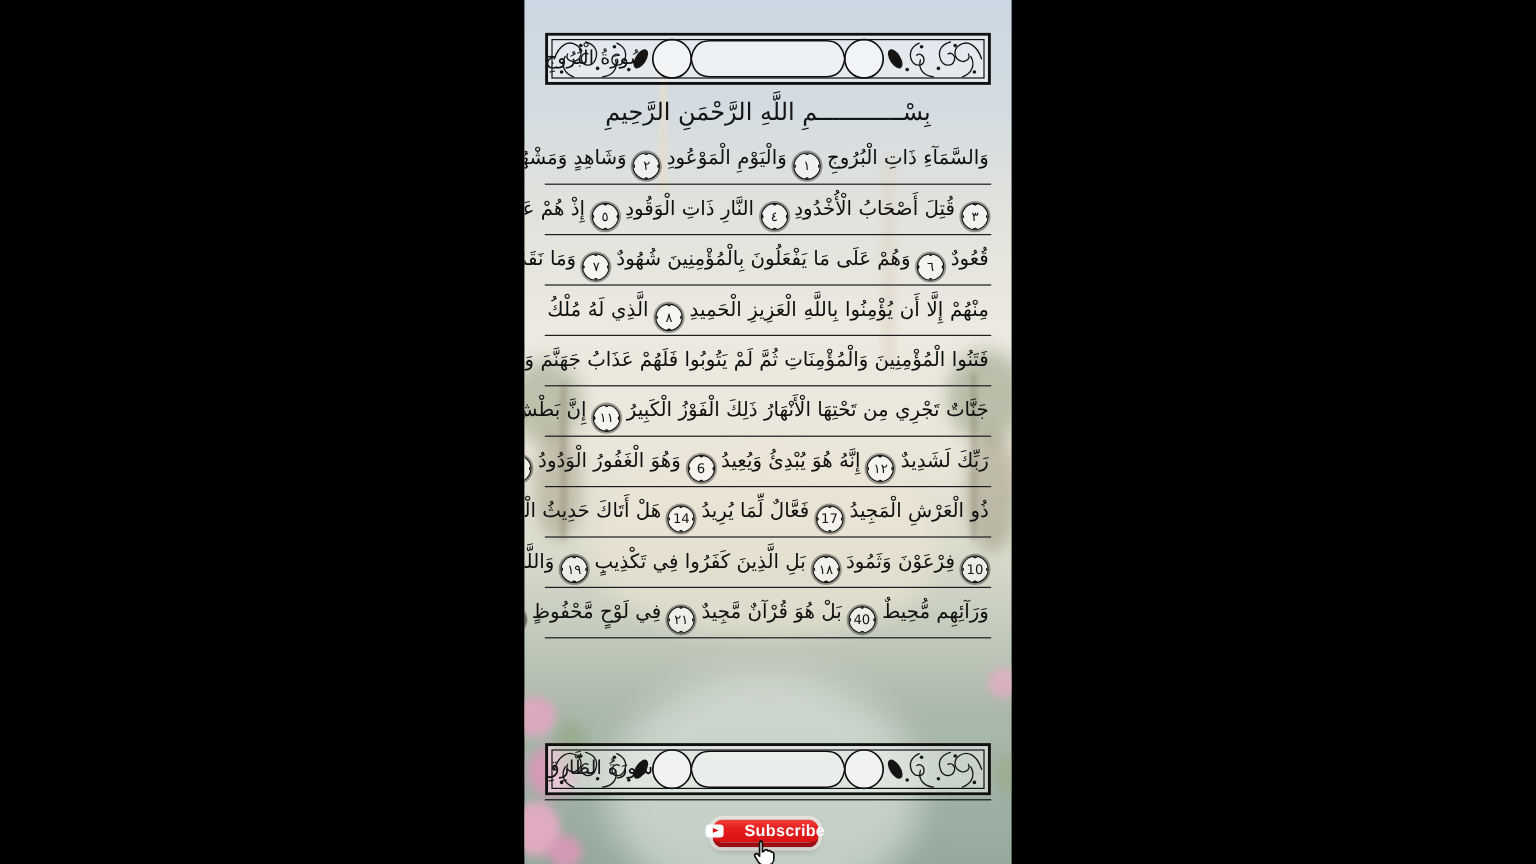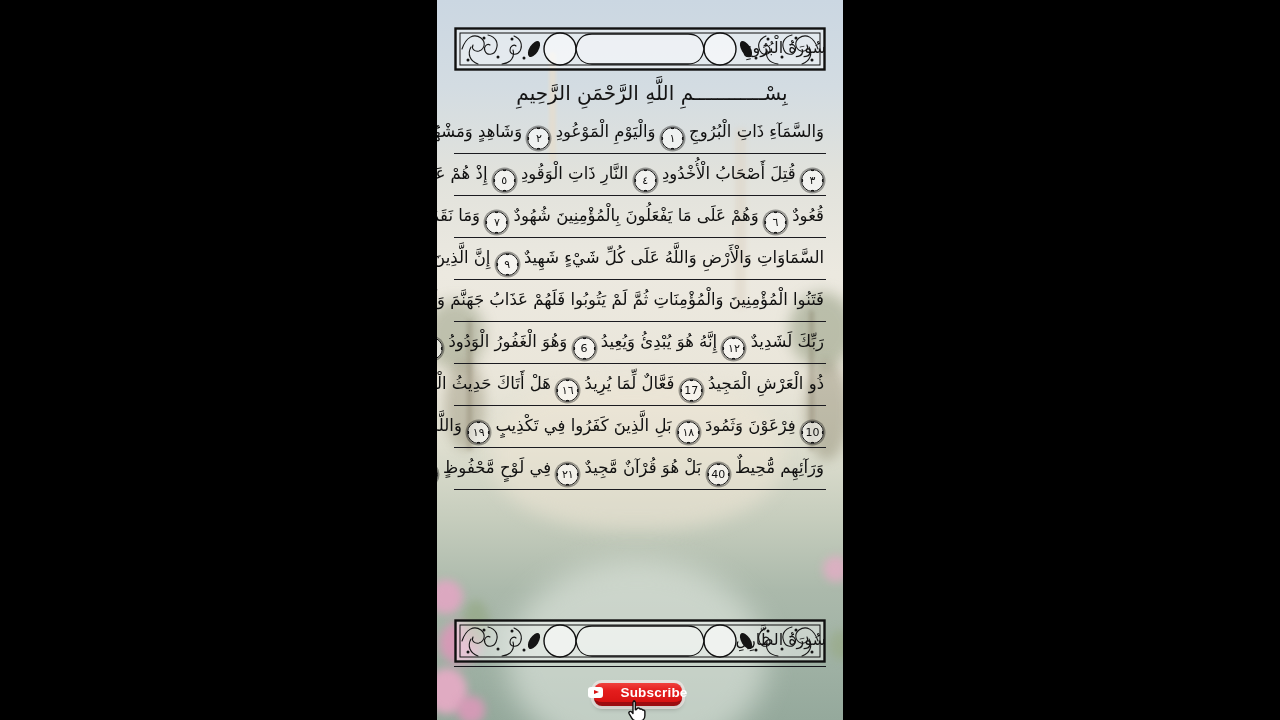--- a/index.html
+++ b/index.html
@@ -32,29 +32,29 @@
   .flower3{left:-10px;top:668px;width:40px;height:46px;background:rgba(236,170,200,.85);filter:blur(4px);}
   .flower4{left:20px;top:696px;width:28px;height:28px;background:rgba(226,150,188,.8);filter:blur(4px);}
   .leaf1{left:26px;top:600px;width:26px;height:46px;background:rgba(140,162,118,.5);filter:blur(5px);}
   .flowerR1{left:386px;top:556px;width:26px;height:26px;background:rgba(233,170,200,.7);filter:blur(4px);}
   .flowerR2{left:392px;top:630px;width:24px;height:30px;background:rgba(150,168,124,.5);filter:blur(5px);}
 
   
   .frame{position:absolute;left:17px;width:372px;height:44px;}
   .frame svg{display:block;width:372px;height:44px;}
   .frame .title{position:absolute;left:0;top:0;width:100%;height:44px;line-height:42px;
-    text-align:right;font-size:16px;color:#141414;direction:rtl;}
+    text-align:left;font-size:16px;color:#141414;direction:rtl;}
   .frame-top{top:27px;}
   .frame-bottom{top:619px;text-decoration:underline;}
   .footer-rule{position:absolute;left:17px;top:666px;width:372px;height:0;
     border-top:1.6px solid #15151a;}
   .orn{stroke:#151515;fill:none;stroke-width:1.1;stroke-linecap:round;}
 
   
-  .bismillah{position:absolute;left:12px;top:76px;width:100%;height:34px;line-height:34px;
+  .bismillah{position:absolute;left:0;top:76px;width:100%;height:34px;line-height:34px;
     text-align:center;direction:rtl;font-size:20px;color:#141414;}
 
   
   .lines{position:absolute;left:17px;top:112px;width:372px;}
   .line{height:42px;line-height:40px;border-bottom:1.4px solid #1b1b20;
     direction:rtl;text-align:justify;text-align-last:justify;white-space:nowrap;
     font-size:16.5px;color:#101010;padding:0 2px;box-sizing:border-box;}
   .medallion{display:inline-flex;align-items:center;justify-content:center;
     width:21px;height:21px;border-radius:50%;border:1.2px solid #141414;
     box-shadow:0 0 0 1.5px rgba(20,20,20,.38);vertical-align:-5px;
@@ -128,24 +128,25 @@
       </svg>
       <div class="title">سُورَةُ الْبُرُوجِ</div>
     </div>
 
     <div class="bismillah">بِسْــــــــــــمِ اللَّهِ الرَّحْمَنِ الرَّحِيمِ</div>
 
     <div class="lines">
         <div class="line"><span>وَالسَّمَآءِ ذَاتِ الْبُرُوجِ</span> <span class="medallion">١</span> <span>وَالْيَوْمِ الْمَوْعُودِ</span> <span class="medallion">٢</span> <span>وَشَاهِدٍ وَمَشْهُودٍ</span></div>
         <div class="line"><span class="medallion">٣</span> <span>قُتِلَ أَصْحَابُ الْأُخْدُودِ</span> <span class="medallion">٤</span> <span>النَّارِ ذَاتِ الْوَقُودِ</span> <span class="medallion">٥</span> <span>إِذْ هُمْ عَلَيْهَا</span></div>
         <div class="line"><span>قُعُودٌ</span> <span class="medallion">٦</span> <span>وَهُمْ عَلَى مَا يَفْعَلُونَ بِالْمُؤْمِنِينَ شُهُودٌ</span> <span class="medallion">٧</span> <span>وَمَا نَقَمُوا</span></div>
-        <div class="line"><span>السَّمَاوَاتِ وَالْأَرْضِ وَاللَّهُ عَلَى كُلِّ شَيْءٍ شَهِيدٌ</span> <span class="medallion">٩</span> <span>إِنَّ الَّذِينَ</span></div>
+        <div class="line"><span>مِنْهُمْ إِلَّا أَن يُؤْمِنُوا بِاللَّهِ الْعَزِيزِ الْحَمِيدِ</span> <span class="medallion">٨</span> <span>الَّذِي لَهُ مُلْكُ</span></div>
         <div class="line"><span>فَتَنُوا الْمُؤْمِنِينَ وَالْمُؤْمِنَاتِ ثُمَّ لَمْ يَتُوبُوا فَلَهُمْ عَذَابُ جَهَنَّمَ وَلَهُمْ</span></div>
+        <div class="line"><span>جَنَّاتٌ تَجْرِي مِن تَحْتِهَا الْأَنْهَارُ ذَلِكَ الْفَوْزُ الْكَبِيرُ</span> <span class="medallion">١١</span> <span>إِنَّ بَطْشَ</span></div>
         <div class="line"><span>رَبِّكَ لَشَدِيدٌ</span> <span class="medallion">١٢</span> <span>إِنَّهُ هُوَ يُبْدِئُ وَيُعِيدُ</span> <span class="medallion">6</span> <span>وَهُوَ الْغَفُورُ الْوَدُودُ</span> <span class="medallion">١٤</span></div>
-        <div class="line"><span>ذُو الْعَرْشِ الْمَجِيدُ</span> <span class="medallion">17</span> <span>فَعَّالٌ لِّمَا يُرِيدُ</span> <span class="medallion">١٦</span> <span>هَلْ أَتَاكَ حَدِيثُ الْجُنُودِ</span></div>
+        <div class="line"><span>ذُو الْعَرْشِ الْمَجِيدُ</span> <span class="medallion">17</span> <span>فَعَّالٌ لِّمَا يُرِيدُ</span> <span class="medallion">14</span> <span>هَلْ أَتَاكَ حَدِيثُ الْجُنُودِ</span></div>
         <div class="line"><span class="medallion">10</span> <span>فِرْعَوْنَ وَثَمُودَ</span> <span class="medallion">١٨</span> <span>بَلِ الَّذِينَ كَفَرُوا فِي تَكْذِيبٍ</span> <span class="medallion">١٩</span> <span>وَاللَّهُ مِن</span></div>
         <div class="line"><span>وَرَآئِهِم مُّحِيطٌ</span> <span class="medallion">40</span> <span>بَلْ هُوَ قُرْآنٌ مَّجِيدٌ</span> <span class="medallion">٢١</span> <span>فِي لَوْحٍ مَّحْفُوظٍ</span> <span class="medallion">٢٢</span></div>
       </div>
 
     <div class="frame frame-bottom">
       <svg viewBox="0 0 372 44">
         <rect x="1.5" y="1.5" width="369" height="41" fill="rgba(255,255,255,0.42)" stroke="#101010" stroke-width="2.4"></rect>
         <rect x="6" y="6" width="360" height="32" fill="none" stroke="#101010" stroke-width="1"></rect>
         <g id="floralL2" class="orn">
           <path d="M8 22c4-12 12-16 19-11 5 4 4 11-2 13-4 1-8-2-6-6"></path>

